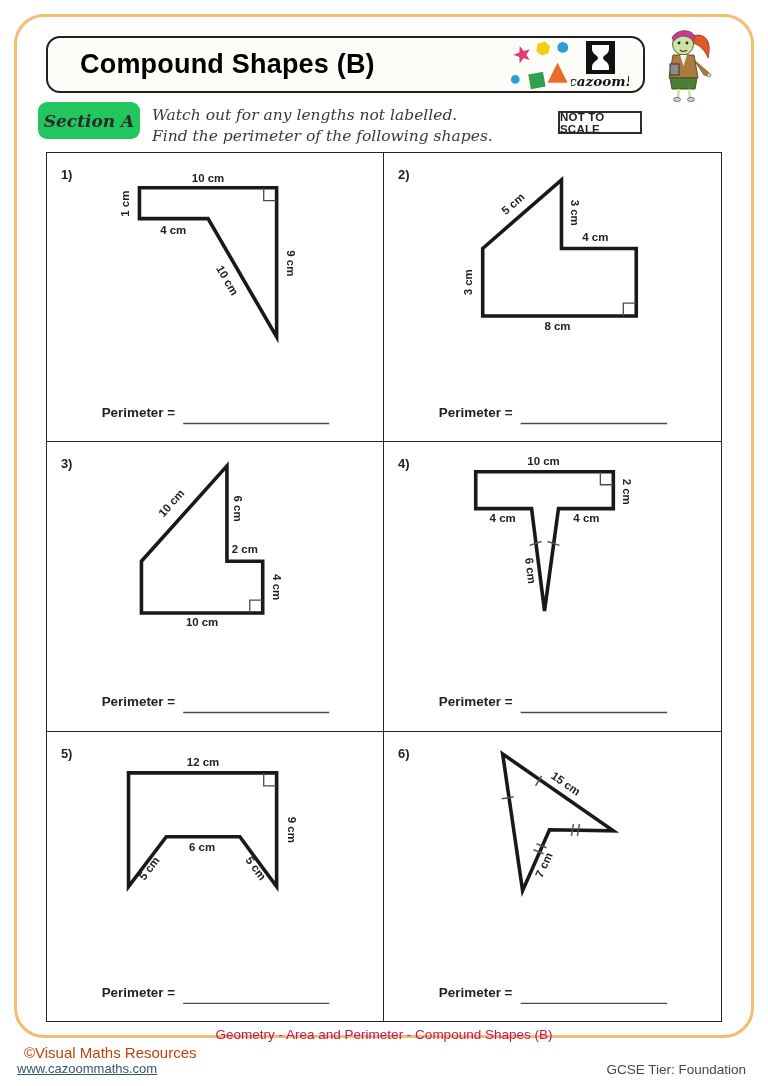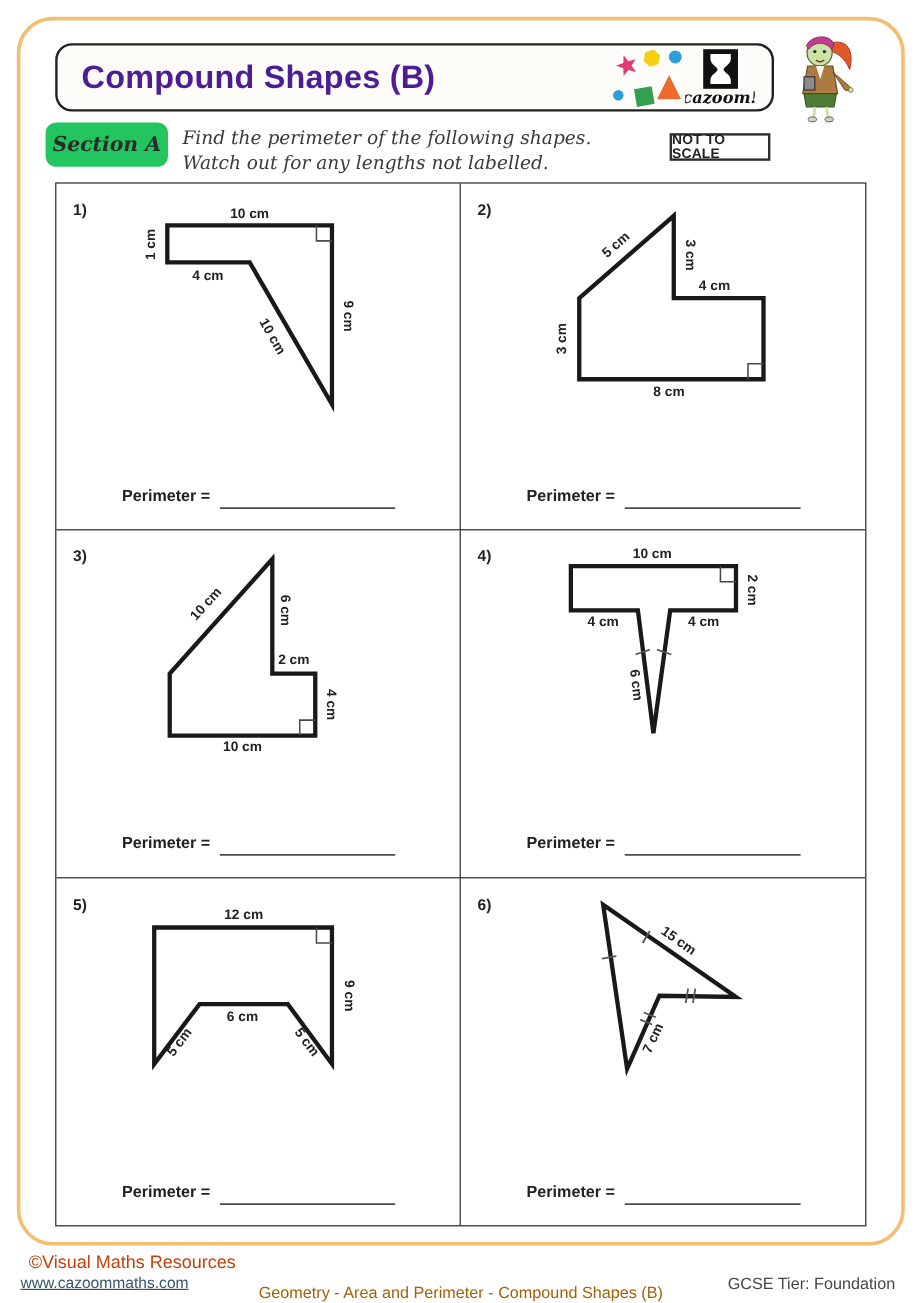--- a/index.html
+++ b/index.html
@@ -10,21 +10,21 @@
   }
   .frame {
     position:absolute; left:14px; top:14px; width:740px; height:1024px;
     border:3px solid #f3bd72; border-radius:30px;
   }
   .title-box {
     position:absolute; left:46px; top:36px; width:599px; height:57px;
     border:2.5px solid #20201e; border-radius:14px; background:#fdfcf9;
     display:flex; align-items:center; padding:0 14px 0 20px;
   }
-  .title-box h1 { font-size:27px; font-weight:bold; letter-spacing:0.2px; color:#4c1d95; }
+  .title-box h1 { font-size:27px; font-weight:bold; letter-spacing:0.2px; color:#000000;margin-left:12px; }
   .logo-cluster { margin-left:auto; display:flex; align-items:center; gap:0; }
   .cazoom-wordmark text { font-family:"DejaVu Serif", serif; font-weight:bold; font-style:italic; }
   .mascot { position:absolute; left:652px; top:24px; width:68px; height:80px; }
   .section-badge {
     position:absolute; left:38px; top:102px; width:102px; height:37px;
     background:#22c55e; border-radius:9px; display:flex; align-items:center; justify-content:center;
     font-family:"DejaVu Serif", serif; font-weight:bold; font-style:italic; font-size:17px; color:#2b2b2b;
   }
   .instructions {
     position:absolute; left:152px; top:105px;
@@ -47,21 +47,21 @@
   .cell svg text { font-family:"Liberation Sans", sans-serif; fill:#222; }
   .shape { fill:none; stroke:#191919; stroke-width:3.6; stroke-linejoin:miter; }
   .dim { font-size:11.5px; font-weight:bold; }
   .num { font-size:13px; font-weight:600; }
   .ra { fill:none; stroke:#4a4a4a; stroke-width:1.3; }
   .tick { stroke:#555; stroke-width:1.5; fill:none; }
   .ptxt { font-size:13.5px; font-weight:bold; }
   .pline { stroke:#4c4c4c; stroke-width:1.4; }
   .footer-copy { position:absolute; left:24px; top:1044px; font-size:15px; color:#c2410c; }
   .footer-link { position:absolute; left:17px; top:1061px; font-size:13px; color:#35566b; text-decoration:underline; }
-  .footer-center { position:absolute; left:0; top:1070px; width:768px; text-align:center; font-size:13.5px; color:#a16207; }
+  .footer-center { position:absolute; left:0; top:1027px; width:768px; text-align:center; font-size:13.5px; color:#be185d; }
   .footer-right { position:absolute; right:22px; top:1062px; font-size:13.5px; color:#474747; }
 </style>
 </head>
 <body>
 
 <div class="page">
   <div class="frame"></div>
 
   <div class="title-box">
     <h1>Compound Shapes (B)</h1>
@@ -104,22 +104,22 @@
     <line x1="27" y1="65" x2="26" y2="74" stroke="#cde2a4" stroke-width="2.5"></line>
     <line x1="37" y1="65" x2="38" y2="74" stroke="#cde2a4" stroke-width="2.5"></line>
     <ellipse cx="25" cy="75.5" rx="3.5" ry="2" fill="#d9d4c8" stroke="#555" stroke-width="0.8"></ellipse>
     <ellipse cx="39" cy="75.5" rx="3.5" ry="2" fill="#d9d4c8" stroke="#555" stroke-width="0.8"></ellipse>
   </svg>
 
   <div class="section-badge">
     <span>Section A</span>
   </div>
   <div class="instructions">
+    <div>Watch out for any lengths not labelled.</div>
     <div>Find the perimeter of the following shapes.</div>
-    <div>Watch out for any lengths not labelled.</div>
   </div>
   <div class="not-to-scale">NOT TO SCALE</div>
 
   <div class="grid">
 
     <div class="cell col-left row-top">
       <svg viewBox="0 0 338 290" preserveAspectRatio="none">
         <text class="num" x="14" y="26">1)</text>
         <polygon class="shape" points="93,35 231,35 231,185 162,66 93,66"></polygon>
         <path class="ra" d="M218,35 V48 H231"></path>

